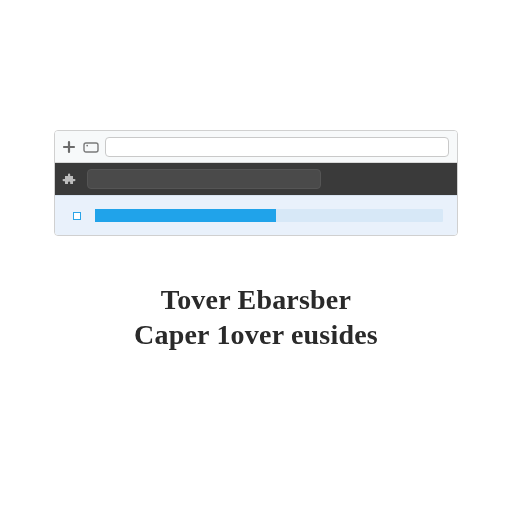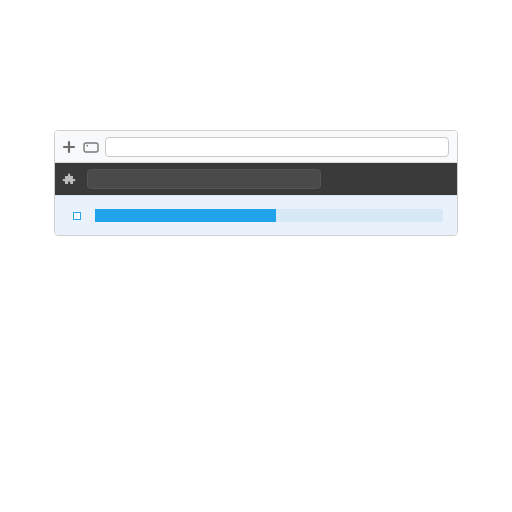--- a/index.html
+++ b/index.html
@@ -130,13 +130,15 @@
   <div class="row pale">
     <div class="marker"></div>
     <div class="progress">
       <div class="progress-fill" style="width: 52%;"></div>
     </div>
   </div>
 
 </div>
 
 <div class="caption">
+  <span class="l1">Tover Ebarsber</span>
+  <span class="l2">Caper 1over eusides</span>
 </div>
 
 </body></html>

